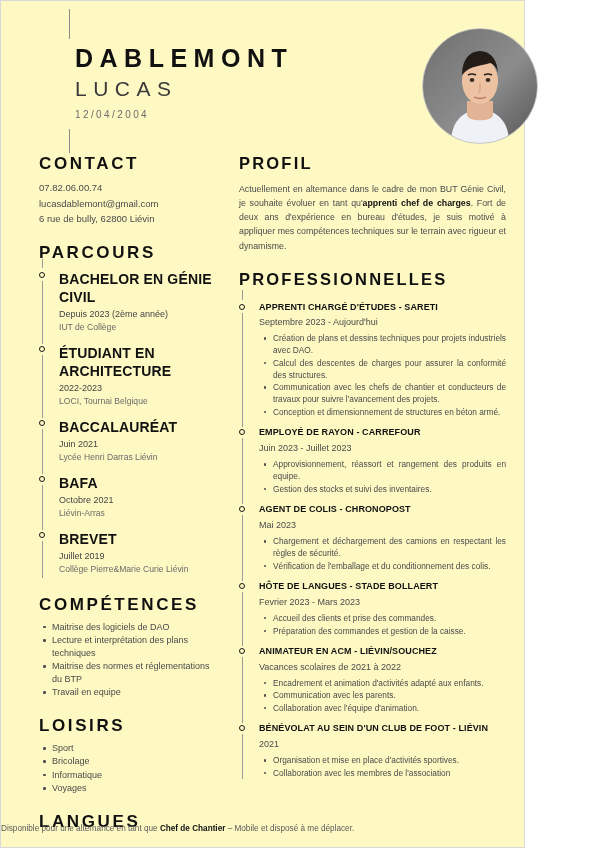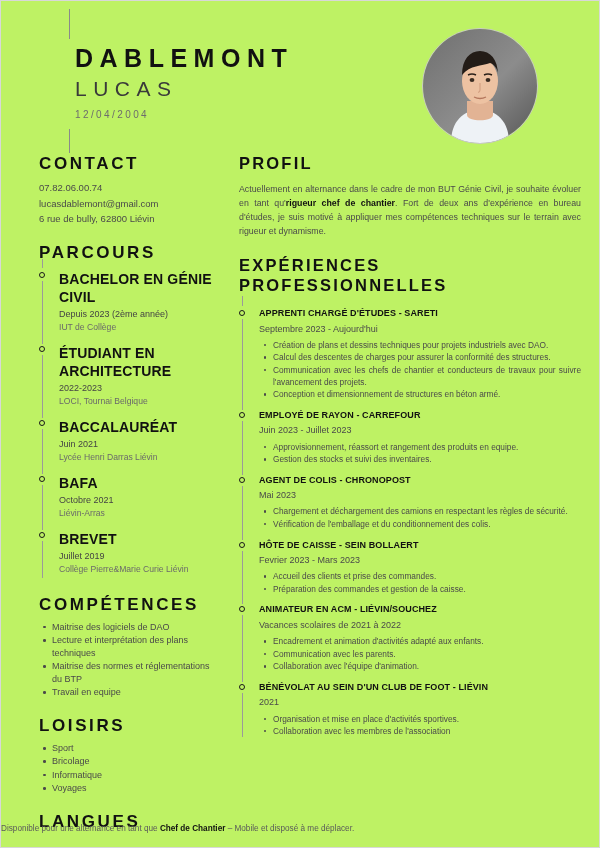--- a/index.html
+++ b/index.html
@@ -9,25 +9,25 @@
   }
   body {
     width: 600px;
     height: 848px;
     font-family: "Liberation Sans", sans-serif;
     color: #2b2b2b;
     overflow: hidden;
   }
   .page {
     position: relative;
-    width: 600px;
+    width: 525px;
     height: 848px;
     box-sizing: border-box;
     border: 1px solid #d8d8d8;
-    background: #bef264;
+    background: #fef9c3;
   }
 
   
   .header {
     position: relative;
     height: 152px;
   }
   .accent-line-top {
     position: absolute;
     left: 68px;
@@ -420,25 +420,24 @@
 
         </ul>
       </div>
 
     </div>
 
     <div class="col-right">
 
       <div>
         <div class="sec-title right">PROFIL</div>
-        <p class="profil-text"><span>Actuellement en alternance dans le cadre de mon BUT Génie Civil, je souhaite évoluer en tant qu'</span><b>rigueur chef de chantier</b><span>. Fort de deux ans d'expérience en bureau d'études, je suis motivé à appliquer mes compétences techniques sur le terrain avec rigueur et dynamisme.</span></p>
+        <p class="profil-text"><span>Actuellement en alternance dans le cadre de mon BUT Génie Civil, je souhaite évoluer en tant qu'</span><b>apprenti chef de charges</b><span>. Fort de deux ans d'expérience en bureau d'études, je suis motivé à appliquer mes compétences techniques sur le terrain avec rigueur et dynamisme.</span></p>
       </div>
 
       <div class="sec-gap">
-        <div class="sec-title right" style="margin-bottom:0">EXPÉRIENCES</div>
         <div class="sec-title right" style="margin-bottom:12px">PROFESSIONNELLES</div>
 
         <div class="exp-item first">
           <div class="exp-cap"></div>
           <div class="exp-dot"></div>
           <div class="exp-line"></div>
           <div class="exp-title">APPRENTI CHARGÉ D'ÉTUDES - SARETI</div>
           <div class="exp-date">Septembre 2023 - Aujourd'hui</div>
           <ul class="exp-blist">
             <li>Création de plans et dessins techniques pour projets industriels avec DAO.</li>
@@ -466,21 +465,21 @@
           <div class="exp-date">Mai 2023</div>
           <ul class="exp-blist">
             <li>Chargement et déchargement des camions en respectant les règles de sécurité.</li>
             <li>Vérification de l'emballage et du conditionnement des colis.</li>
           </ul>
         </div>
 
         <div class="exp-item">
           <div class="exp-dot"></div>
           <div class="exp-line"></div>
-          <div class="exp-title">HÔTE DE CAISSE - SEIN BOLLAERT</div>
+          <div class="exp-title">HÔTE DE LANGUES - STADE BOLLAERT</div>
           <div class="exp-date">Fevrier 2023 - Mars 2023</div>
           <ul class="exp-blist">
             <li>Accueil des clients et prise des commandes.</li>
             <li>Préparation des commandes et gestion de la caisse.</li>
           </ul>
         </div>
 
         <div class="exp-item">
           <div class="exp-dot"></div>
           <div class="exp-line"></div>

